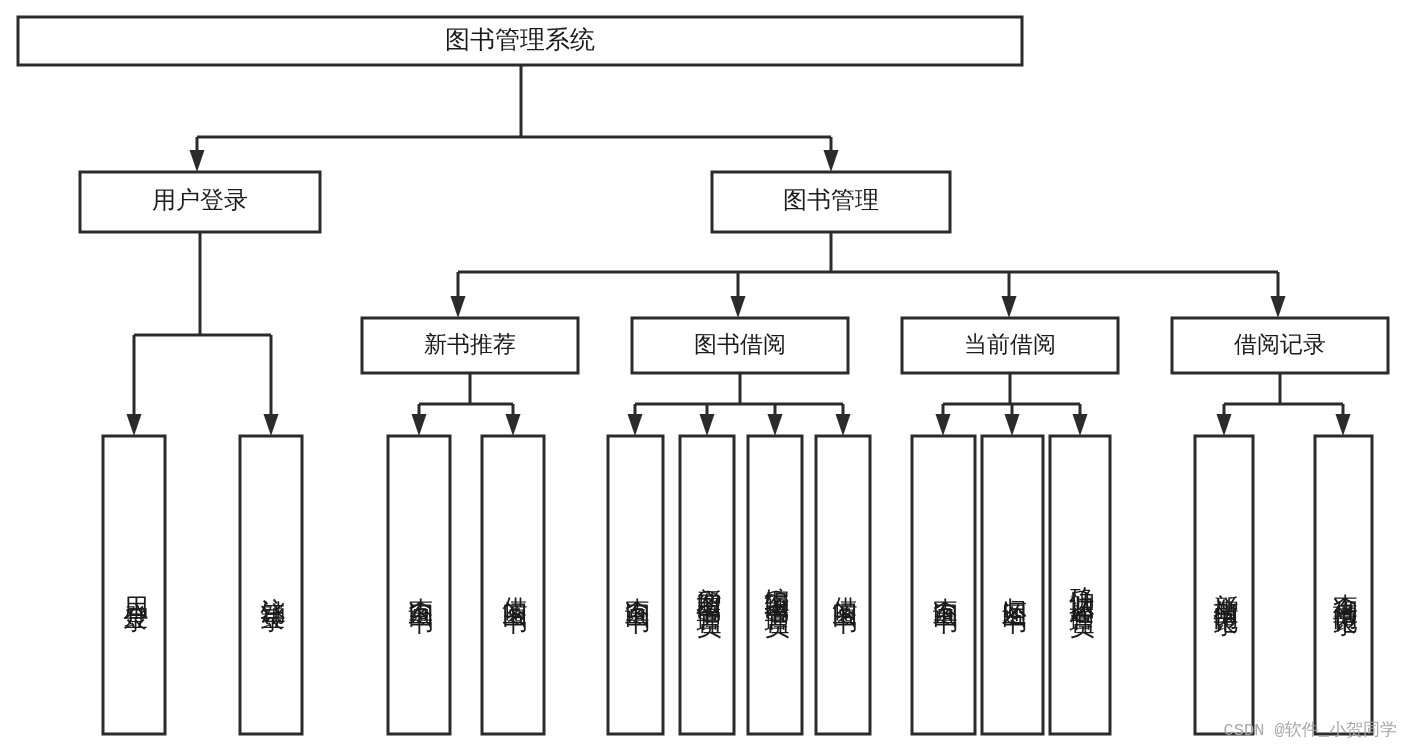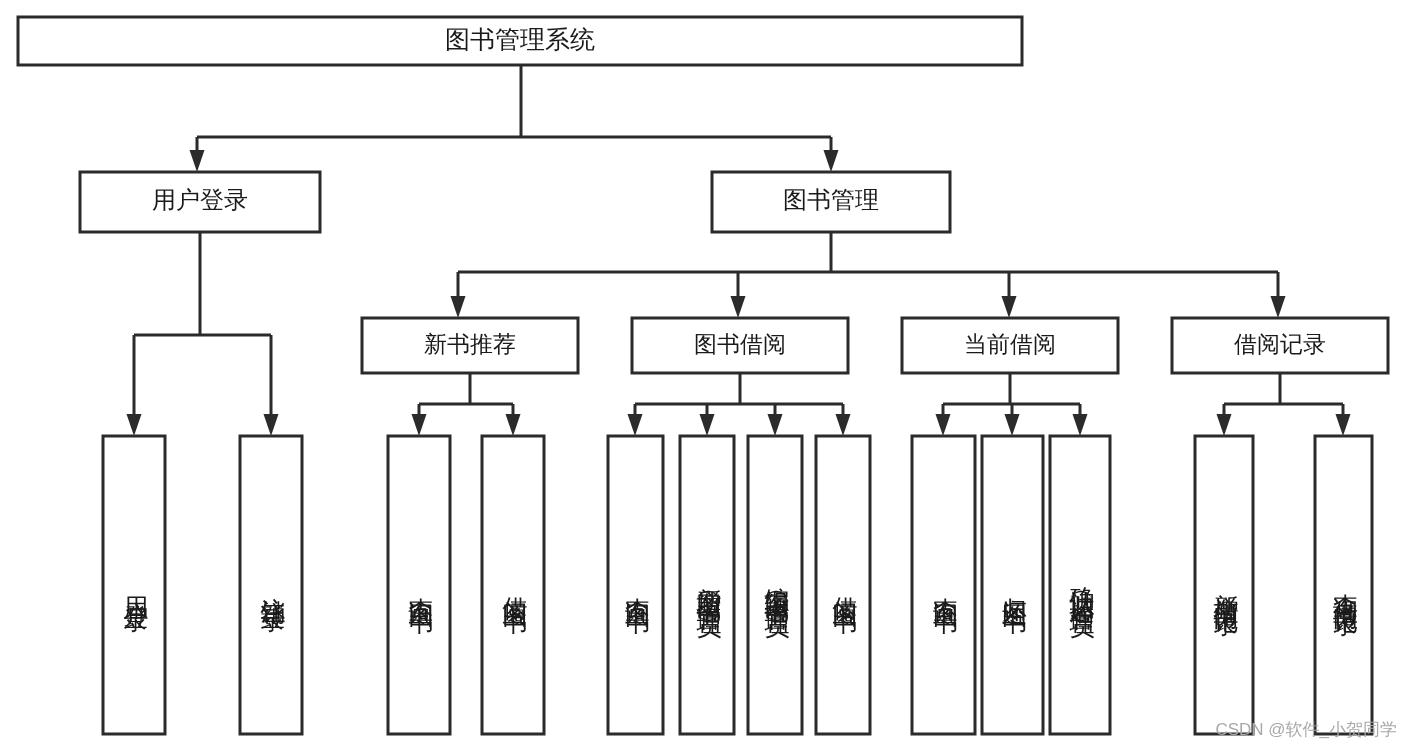--- a/index.html
+++ b/index.html
@@ -55,21 +55,21 @@
     stroke-linecap: butt;
   }
   .arrow-head {
     fill: #2b2b2b;
     stroke: none;
   }
   .watermark {
     position: absolute;
     right: 8px;
     bottom: 6px;
-    font-family: Liberation Sans, sans-serif;
+    font-family: Liberation Mono, monospace;
     font-size: 17px;
     color: #a8a8a8;
     white-space: nowrap;
     user-select: none;
   }
 </style>
 </head>
 <body>
 
 <div id="diagram-root">

